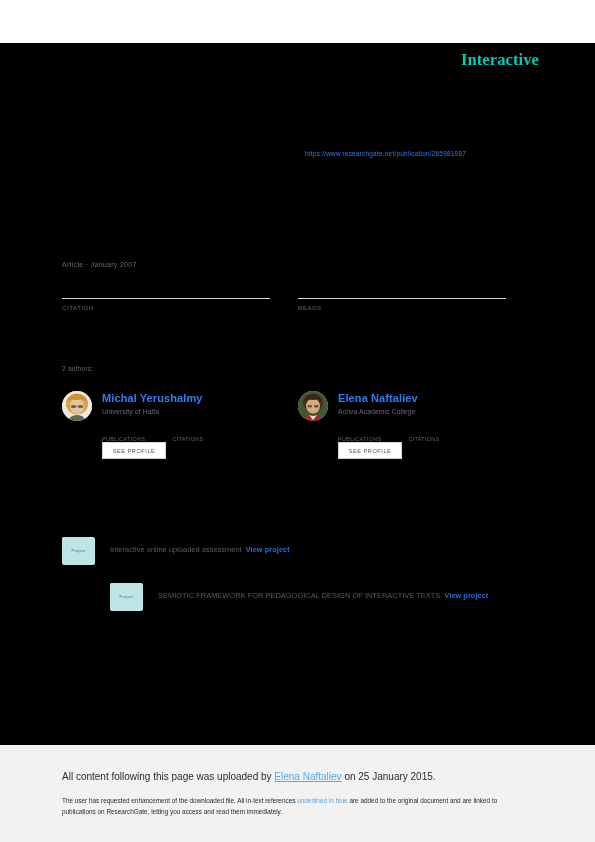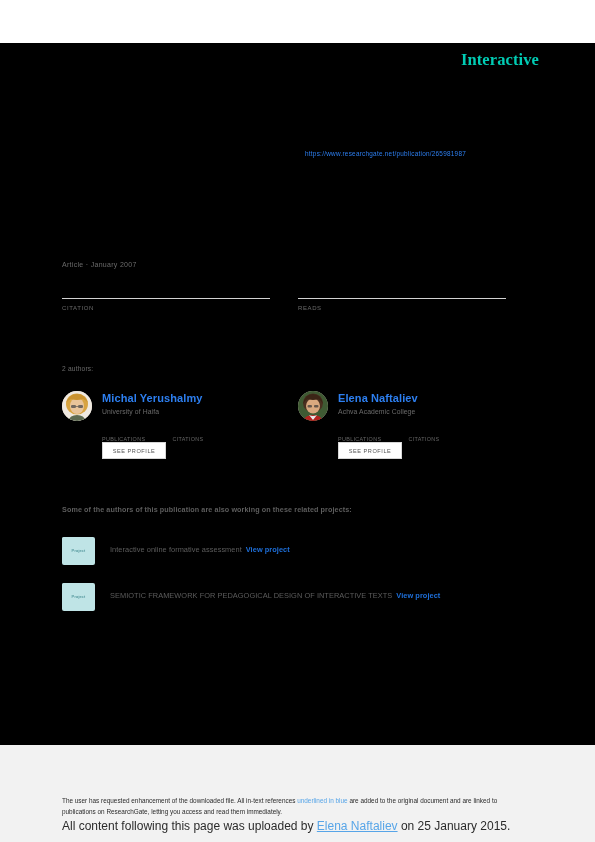--- a/index.html
+++ b/index.html
@@ -215,21 +215,21 @@
     letter-spacing: 0.1px;
   }
 
   .project-row {
     position: absolute;
     left: 62px;
     width: 460px;
     height: 30px;
   }
   .project-row.p0 { top: 494px; }
-  .project-row.p1 { top: 540px; }
+  .project-row.p1 { top: 540px; margin-left: 48px; }
 
   .project-icon {
     position: absolute;
     left: 0; top: 0;
     width: 33px; height: 28px;
   }
   .project-icon .folder-back {
     position: absolute;
     left: 0; top: 0;
     width: 33px; height: 28px;
@@ -275,22 +275,21 @@
     left: 0; top: 745px;
     width: 595px;
     height: 97px;
     background: #f2f2f2;
   }
   .footer-line1 {
     position: absolute;
     left: 62px;
     top: 26px;
     color: #2b2b2b;
-    font-size: 12px;
-    margin-top: 48px;
+    font-size: 10px;
   }
   .footer-line1 .hl {
     color: #57a5e8;
   }
   .footer-note {
     position: absolute;
     left: 62px;
     top: 50px;
     width: 468px;
     color: #2b2b2b;
@@ -380,30 +379,29 @@
         <span class="metric-label">PUBLICATIONS</span>
       </span>
       <span class="metric m1">
         <span class="metric-value"></span>
         <span class="metric-label">CITATIONS</span>
       </span>
     </div>
     <div class="see-profile">SEE PROFILE</div>
   </div>
 
-  <div class="projects-intro">Some of the authors of this publication are also working on these related projects:</div>
 
   <div class="project-row p0">
     <div class="project-icon">
       <div class="folder-tab"></div>
       <div class="folder-back"></div>
       <div class="folder-word">Project</div>
     </div>
     <div class="project-title">
-      <span>Interactive online formative assessment</span><a class="project-link" href="#">View project</a>
+      <span>Interactive online uploaded assessment</span><a class="project-link" href="#">View project</a>
     </div>
   </div>
 
   <div class="project-row p1">
     <div class="project-icon">
       <div class="folder-tab"></div>
       <div class="folder-back"></div>
       <div class="folder-word">Project</div>
     </div>
     <div class="project-title">

